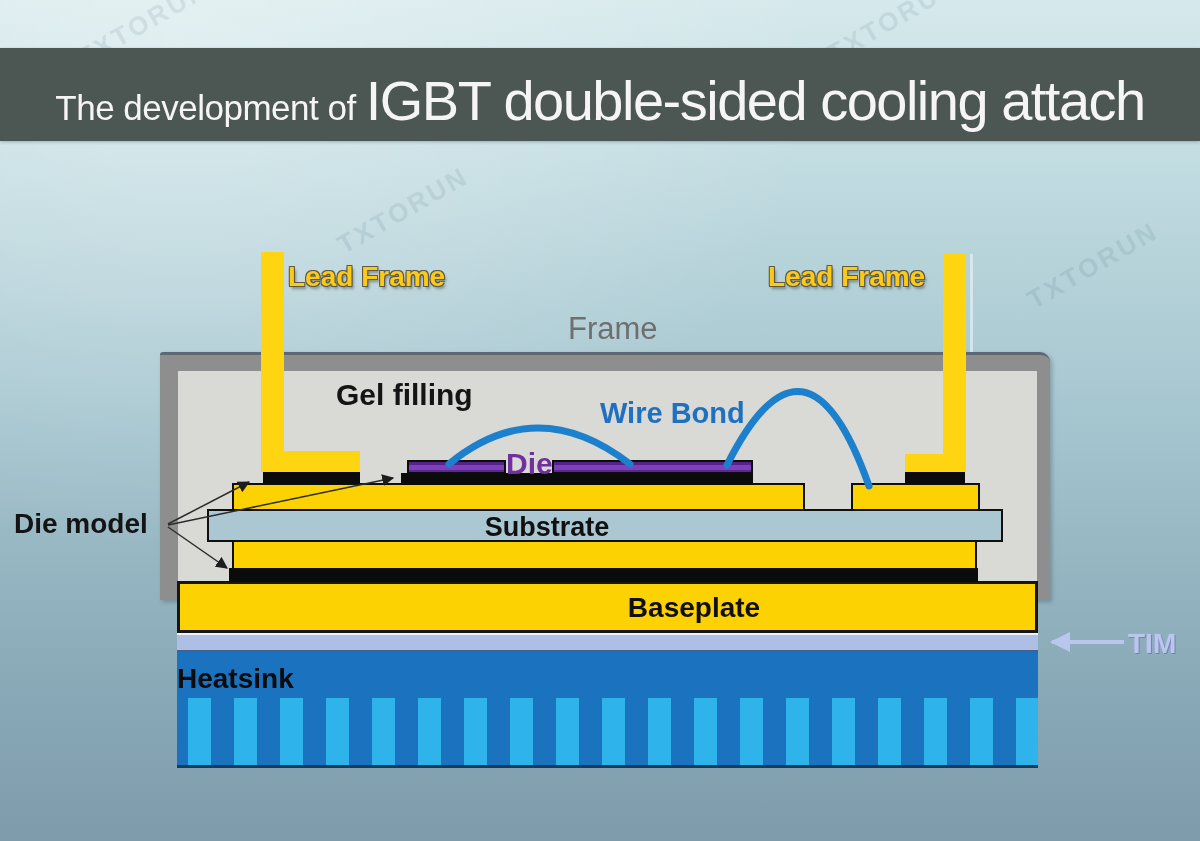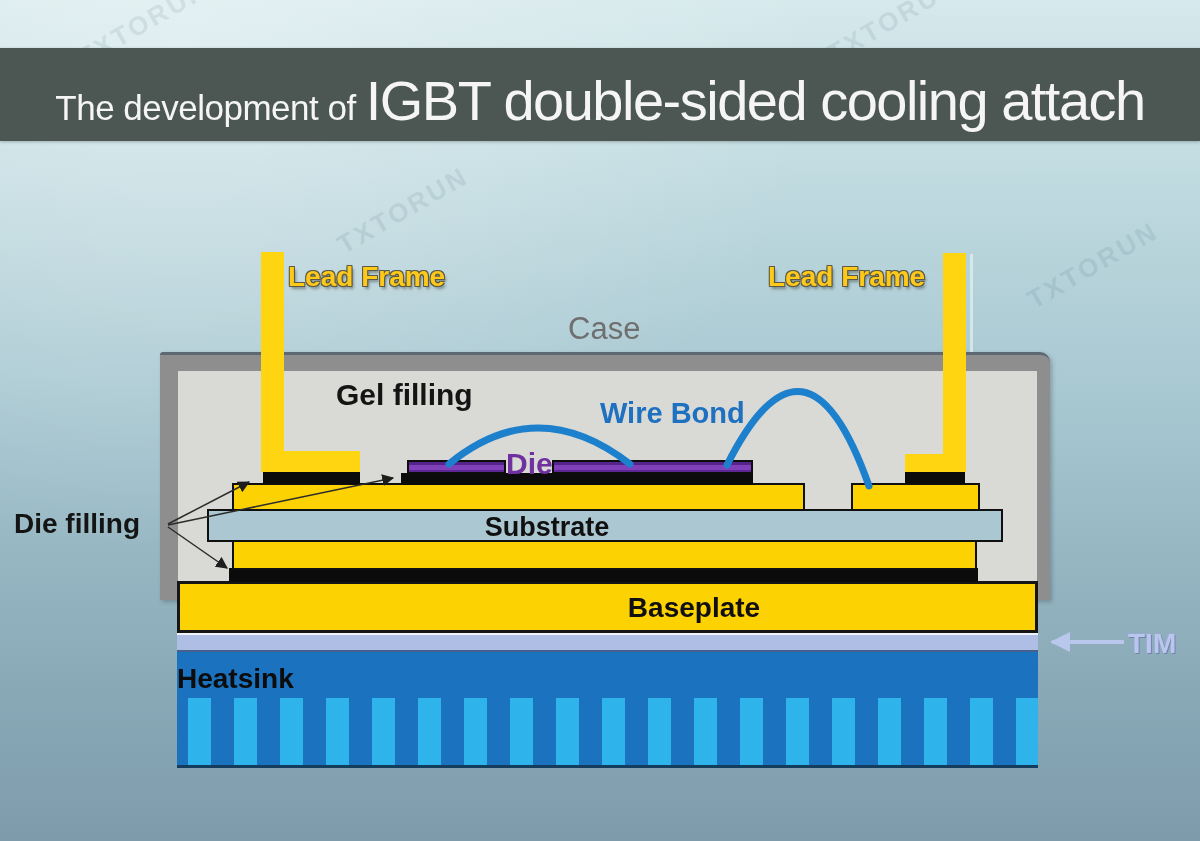--- a/index.html
+++ b/index.html
@@ -147,23 +147,23 @@
     <path d="M 449 464 Q 537 392 630 464" fill="none" stroke="#1c80cc" stroke-width="7" stroke-linecap="round"></path>
     <path d="M 727 465 Q 806 308 869 486" fill="none" stroke="#1c80cc" stroke-width="7" stroke-linecap="round"></path>
     <line x1="168" y1="524" x2="249" y2="482" stroke="#2b2b2b" stroke-width="1.5" marker-end="url(#arrow-dark)"></line>
     <line x1="168" y1="525" x2="393" y2="478" stroke="#2b2b2b" stroke-width="1.5" marker-end="url(#arrow-dark)"></line>
     <line x1="168" y1="527" x2="227" y2="568" stroke="#2b2b2b" stroke-width="1.5" marker-end="url(#arrow-dark)"></line>
     <line x1="1124" y1="642" x2="1052" y2="642" stroke="#bac7ec" stroke-width="4" marker-end="url(#arrow-light)"></line>
   </svg>
 
   <div class="lbl lbl-lead lbl-lead-left">Lead Frame</div>
   <div class="lbl lbl-lead lbl-lead-right">Lead Frame</div>
-  <div class="lbl lbl-case">Case</div>
+  <div class="lbl lbl-case">Frame</div>
   <div class="lbl lbl-wire">Wire Bond</div>
   <div class="lbl lbl-gel">Gel filling</div>
   <div class="lbl lbl-die">Die</div>
-  <div class="lbl lbl-die-attach">Die filling</div>
+  <div class="lbl lbl-die-attach">Die model</div>
   <div class="lbl lbl-substrate">Substrate</div>
   <div class="lbl lbl-baseplate">Baseplate</div>
   <div class="lbl lbl-heatsink">Heatsink</div>
   <div class="lbl lbl-tim">TIM</div>
 
 </div>
 
 </body></html>

